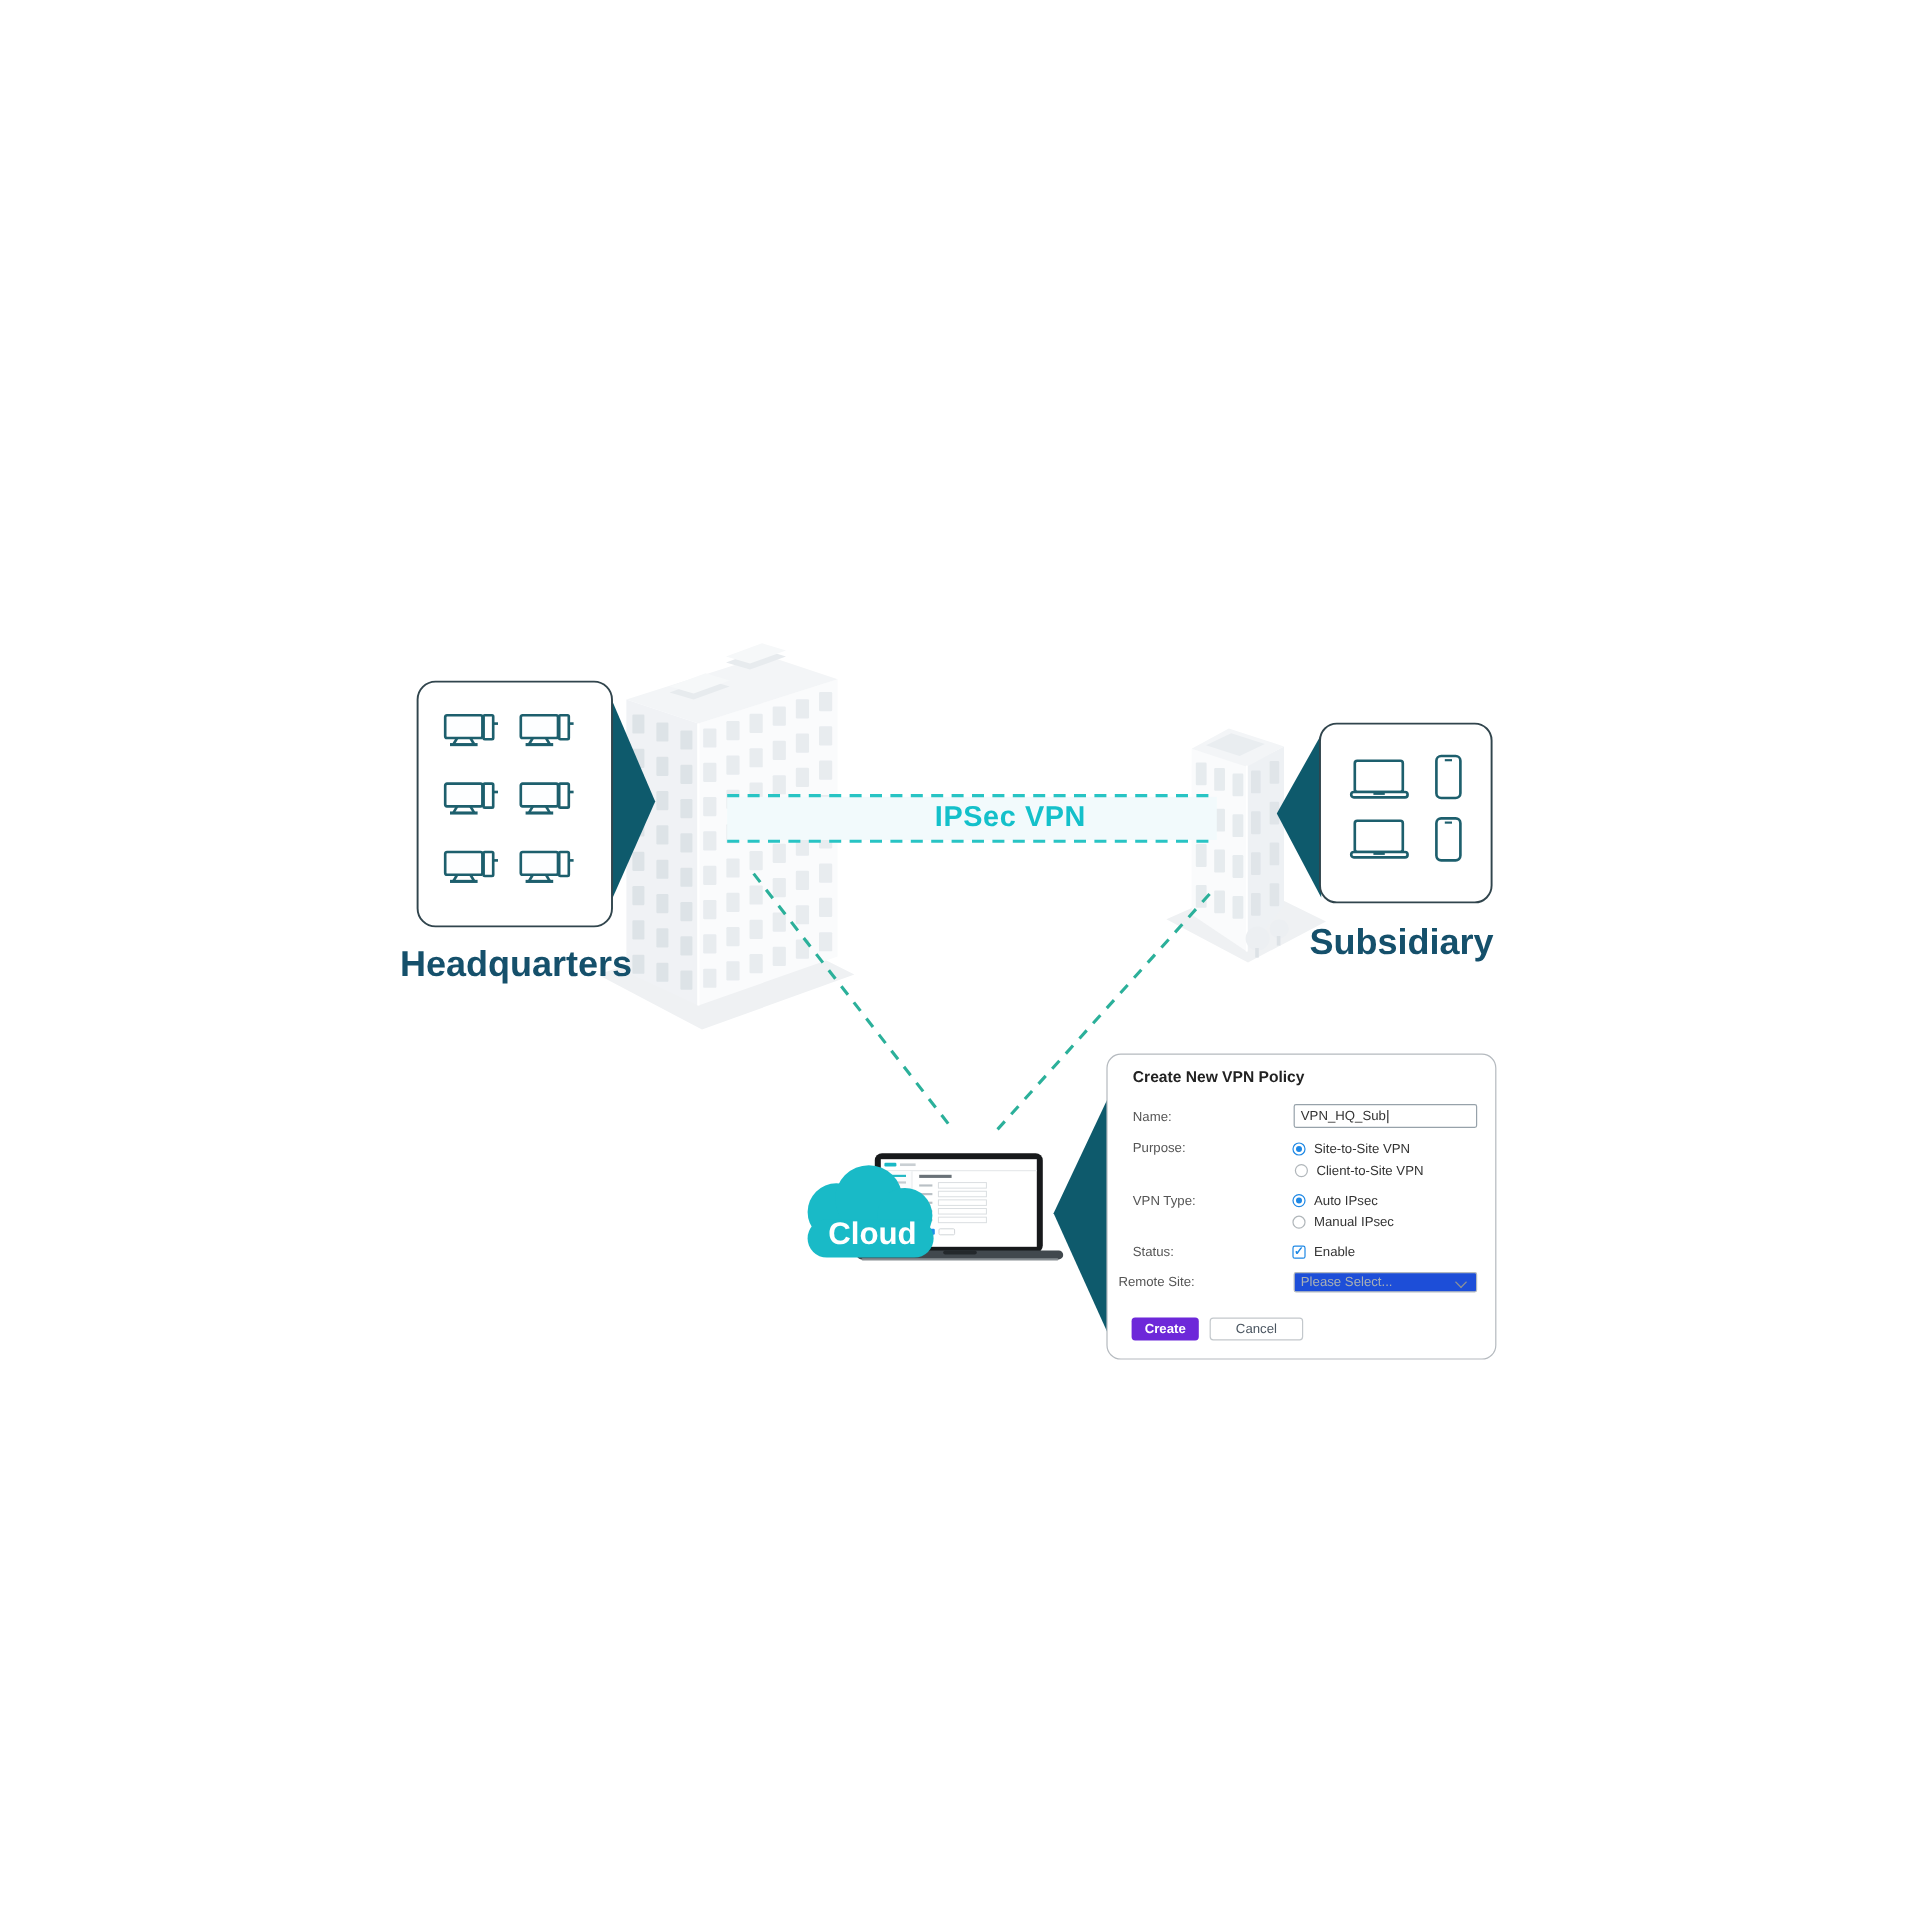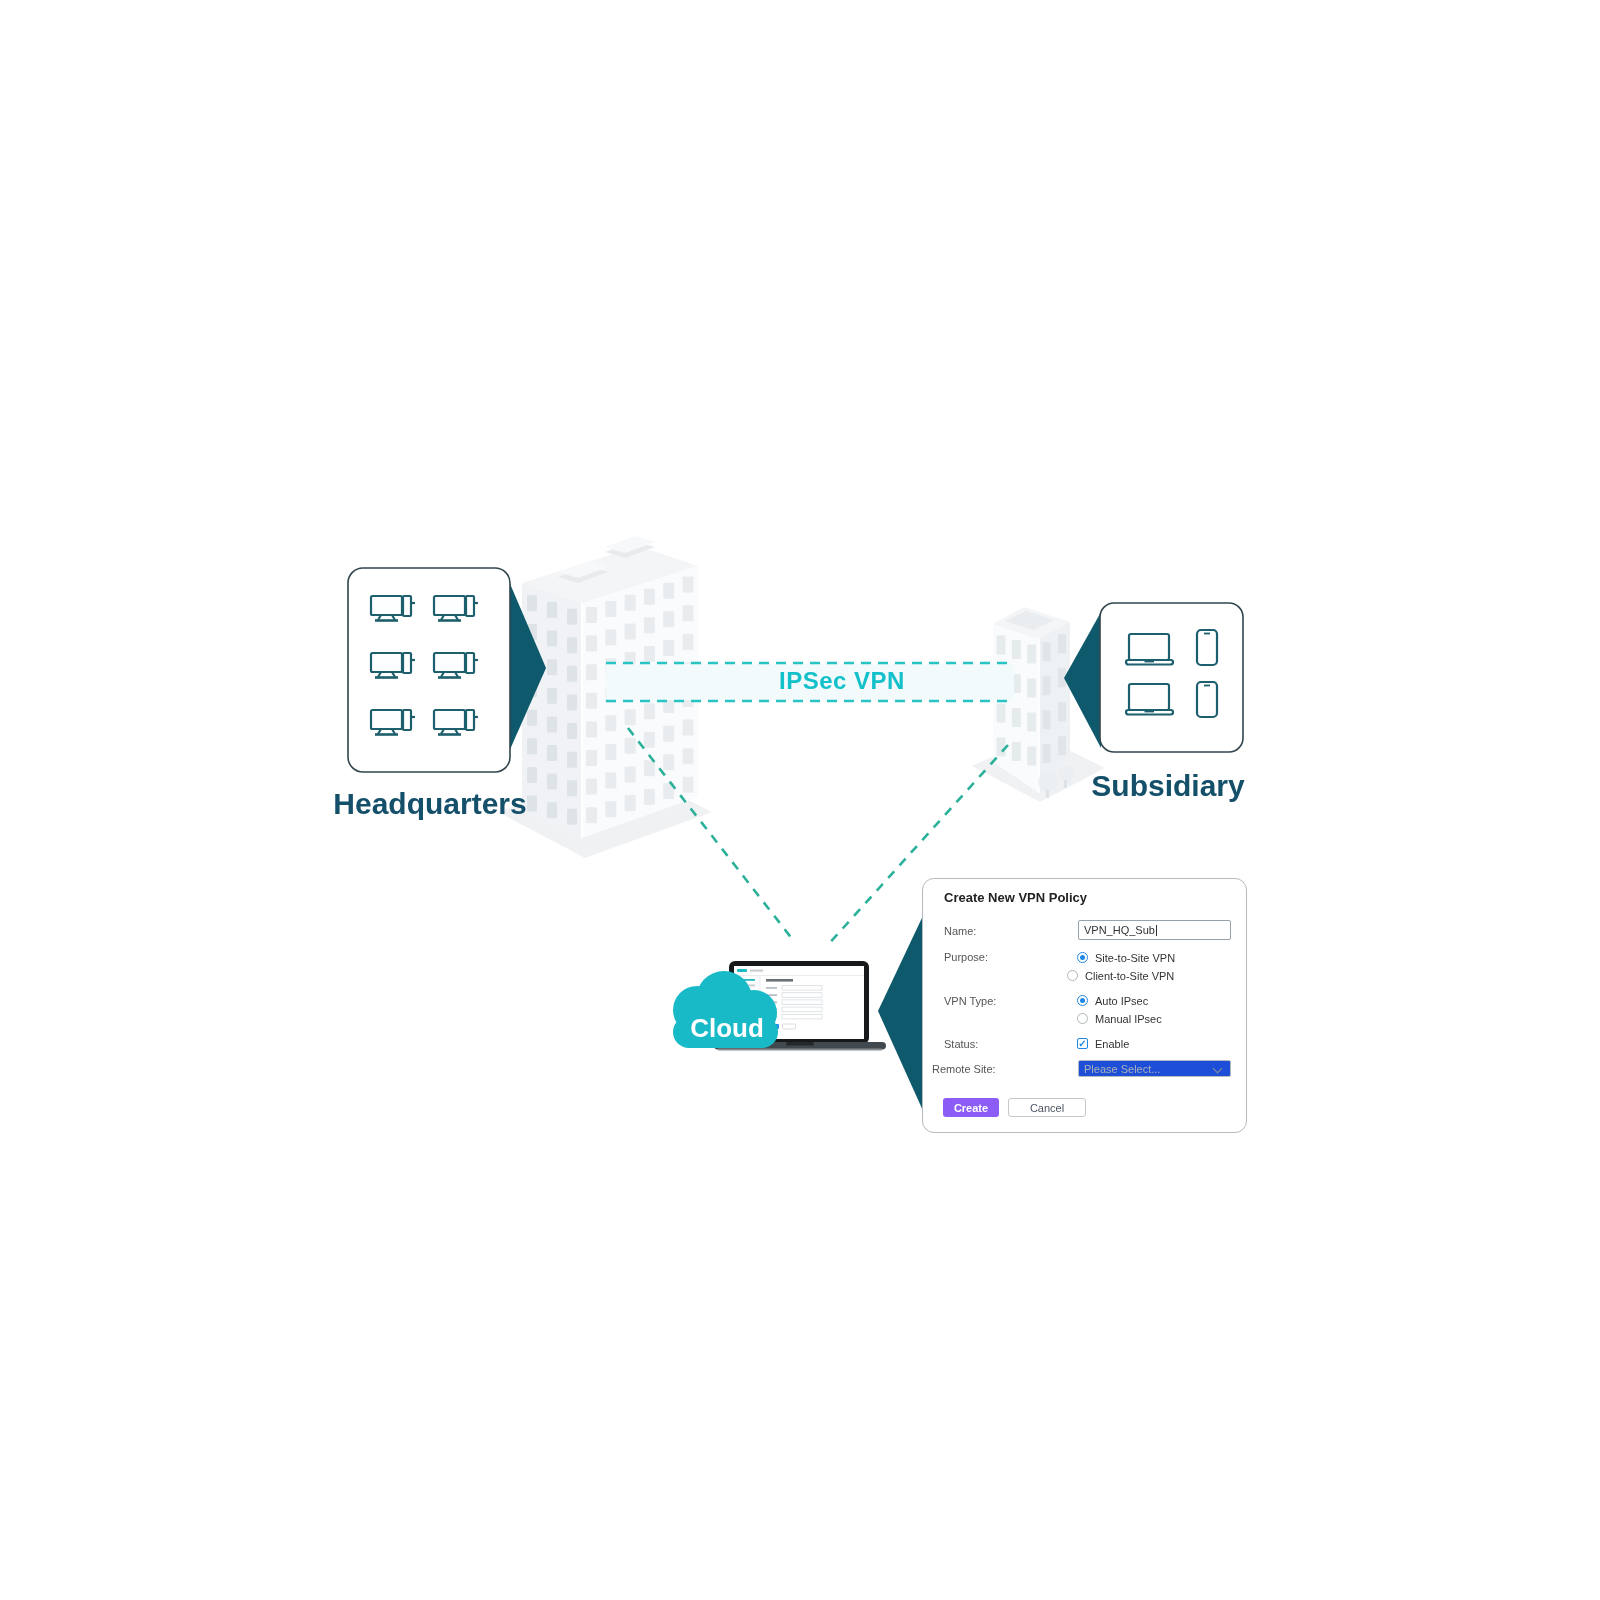--- a/index.html
+++ b/index.html
@@ -29,21 +29,21 @@
   .radio.on::after{content:"";position:absolute;left:2px;top:2px;width:5px;height:5px;
      border-radius:50%;background:#1e88e5;}
   .radio.off{border:1.2px solid #b0b6ba;}
   .radio-txt{margin-left:7px;color:#333;}
   .checkbox{width:11px;height:11px;box-sizing:border-box;border:1.2px solid #1e88e5;border-radius:2px;
      background:#fff;color:#1e88e5;font-size:10px;font-weight:bold;line-height:9px;text-align:center;}
   .dropdown{box-sizing:border-box;width:153px;height:17px;border:1px solid #b4babf;border-radius:2px;
      background:#1d4ed8;display:flex;align-items:center;padding-left:5px;color:#a9b0b5;position:relative;}
   .chev{position:absolute;right:9px;top:4px;width:6px;height:6px;border-right:1.4px solid #8a9197;
      border-bottom:1.4px solid #8a9197;transform:rotate(45deg);}
-  .btn-create{position:absolute;left:20px;top:219px;width:56px;height:19px;background:#8b5cf6;
+  .btn-create{position:absolute;left:20px;top:219px;width:56px;height:19px;background:#6d28d9;
      border-radius:3px;color:#fff;font-weight:bold;font-size:11px;display:flex;
      align-items:center;justify-content:center;}
   .btn-cancel{position:absolute;left:85px;top:219px;width:78px;height:19px;background:#fff;
      border:1px solid #c3c8cc;border-radius:3px;color:#4a5560;font-size:11px;box-sizing:border-box;
      display:flex;align-items:center;justify-content:center;}
 </style>
 </head>
 <body>
 
 <div id="stage">
@@ -284,21 +284,21 @@
   <div class="abs txt-input" style="left:155px;top:41px;">
     <span>VPN_HQ_Sub</span>
         <span class="caret"></span>
   </div>
 
   <div class="abs f-label" style="left:21px;top:72px;">Purpose:</div>
   <div class="abs radio-row" style="left:154px;top:72px;">
     <span class="radio on"></span>
     <span class="radio-txt">Site-to-Site VPN</span>
   </div>
-  <div class="abs radio-row" style="left:144px;top:90px;">
+  <div class="abs radio-row" style="left:156px;top:90px;">
     <span class="radio off"></span>
     <span class="radio-txt">Client-to-Site VPN</span>
   </div>
 
   <div class="abs f-label" style="left:21px;top:116px;">VPN Type:</div>
   <div class="abs radio-row" style="left:154px;top:115px;">
     <span class="radio on"></span>
     <span class="radio-txt">Auto IPsec</span>
   </div>
   <div class="abs radio-row" style="left:154px;top:133px;">

